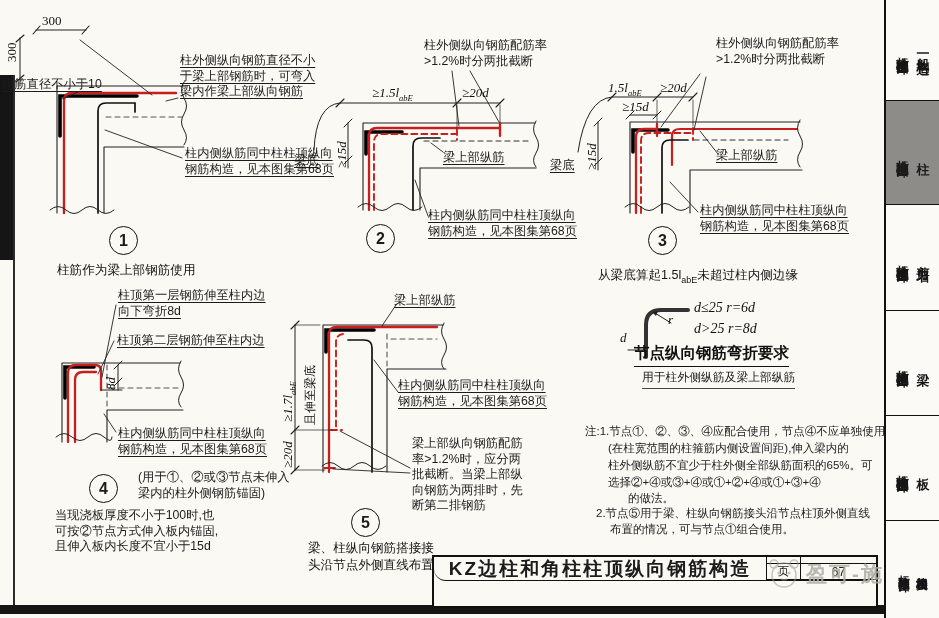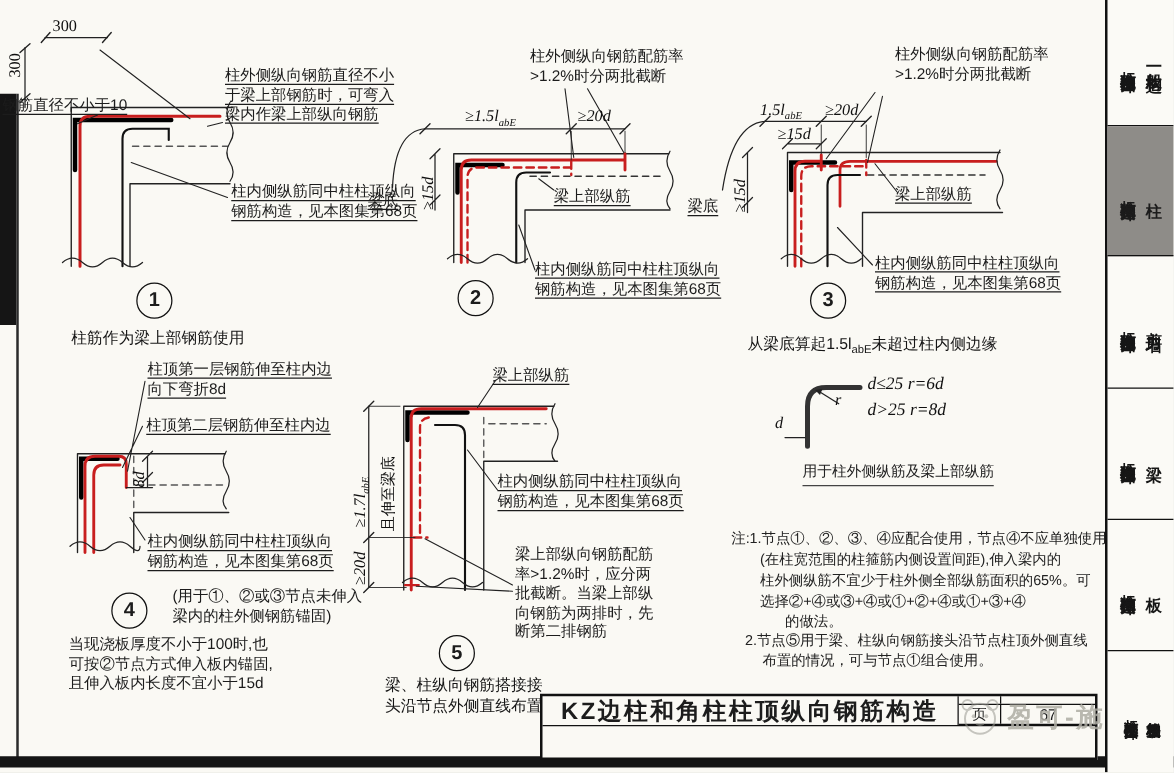--- a/index.html
+++ b/index.html
@@ -30,21 +30,21 @@
         border-left:2.5px solid #111;background:#fbfaf6;box-sizing:border-box;}
   .tab{display:flex;flex-direction:row;align-items:center;justify-content:center;gap:3px;
         border-bottom:1.5px solid #111;box-sizing:border-box;cursor:pointer;}
   .tab .grp{writing-mode:vertical-rl;font:bold 12.5px "Liberation Sans",sans-serif;letter-spacing:1px;color:#161616;}
   .tab .nm{writing-mode:vertical-rl;font:bold 13px "Liberation Sans",sans-serif;letter-spacing:2px;color:#161616;}
   .tab.active{background:#8e8c88;}
   .tab.active .grp,.tab.active .nm{color:#1b1b1b;}
   
   #titleblock{position:absolute;z-index:5;left:432px;top:555px;width:446px;height:53px;
         border:2px solid #111;box-sizing:border-box;background:#faf9f4;display:flex;flex-direction:column;}
-  .tb-top{display:flex;height:24px;border-bottom:1.2px solid #111;box-sizing:border-box;}
+  .tb-top{display:flex;height:24px;border-bottom:1.2px solid #111;box-sizing:border-box;border-radius:12px;}
   .tb-title{width:333px;display:flex;align-items:center;justify-content:center;
         font:bold 19px "Liberation Sans",sans-serif;letter-spacing:2px;border-right:1.2px solid #111;box-sizing:border-box;}
   .tb-right{flex:1;display:flex;flex-direction:column;}
   .tb-sig{display:flex;height:18px;font:11px "Liberation Sans",sans-serif;}
   .tb-sig>div{border-right:1px solid #111;box-sizing:border-box;display:flex;align-items:center;justify-content:center;overflow:hidden;white-space:nowrap;margin-top:40px;}
   .sig{font:italic 12px "DejaVu Serif",serif;color:#222;}
   .wm-text{position:absolute;z-index:6;font:bold 21px "Liberation Sans",sans-serif;color:#aeada4;letter-spacing:2px;opacity:.85;}
   .pagecell{display:flex;height:18px;}
 </style>
 </head>
@@ -203,20 +203,21 @@
 向钢筋为两排时，先
 断第二排钢筋</div>
   <div class="circ" style="left:351px;top:508px;">5</div>
   <div class="cap" style="left:308px;top:540px;">梁、柱纵向钢筋搭接接
 头沿节点外侧直线布置</div>
 
   <div class="dim" style="left:620px;top:330px;">d</div>
   <div class="dim" style="left:668px;top:312px;">r</div>
   <div class="dim" style="left:694px;top:300px;font-size:14px;">d≤25  r=6d</div>
   <div class="dim" style="left:694px;top:321px;font-size:14px;">d&gt;25  r=8d</div>
+  <div class="bend-title" style="left:634px;top:343px;">节点纵向钢筋弯折要求</div>
   <div class="bend-sub" style="left:642px;top:370px;">用于柱外侧纵筋及梁上部纵筋</div>
 
   <div class="notes-line" style="left:585px;top:424px;">注:1.节点①、②、③、④应配合使用，节点④不应单独使用</div>
   <div class="notes-line" style="left:608px;top:441px;">(在柱宽范围的柱箍筋内侧设置间距),伸入梁内的</div>
   <div class="notes-line" style="left:608px;top:458px;">柱外侧纵筋不宜少于柱外侧全部纵筋面积的65%。可</div>
   <div class="notes-line" style="left:608px;top:475px;">选择②+④或③+④或①+②+④或①+③+④</div>
   <div class="notes-line" style="left:608px;top:491px;padding-left:20px;">的做法。</div>
   <div class="notes-line" style="left:596px;top:506px;">2.节点⑤用于梁、柱纵向钢筋接头沿节点柱顶外侧直线</div>
   <div class="notes-line" style="left:610px;top:522px;">布置的情况，可与节点①组合使用。</div>
 

